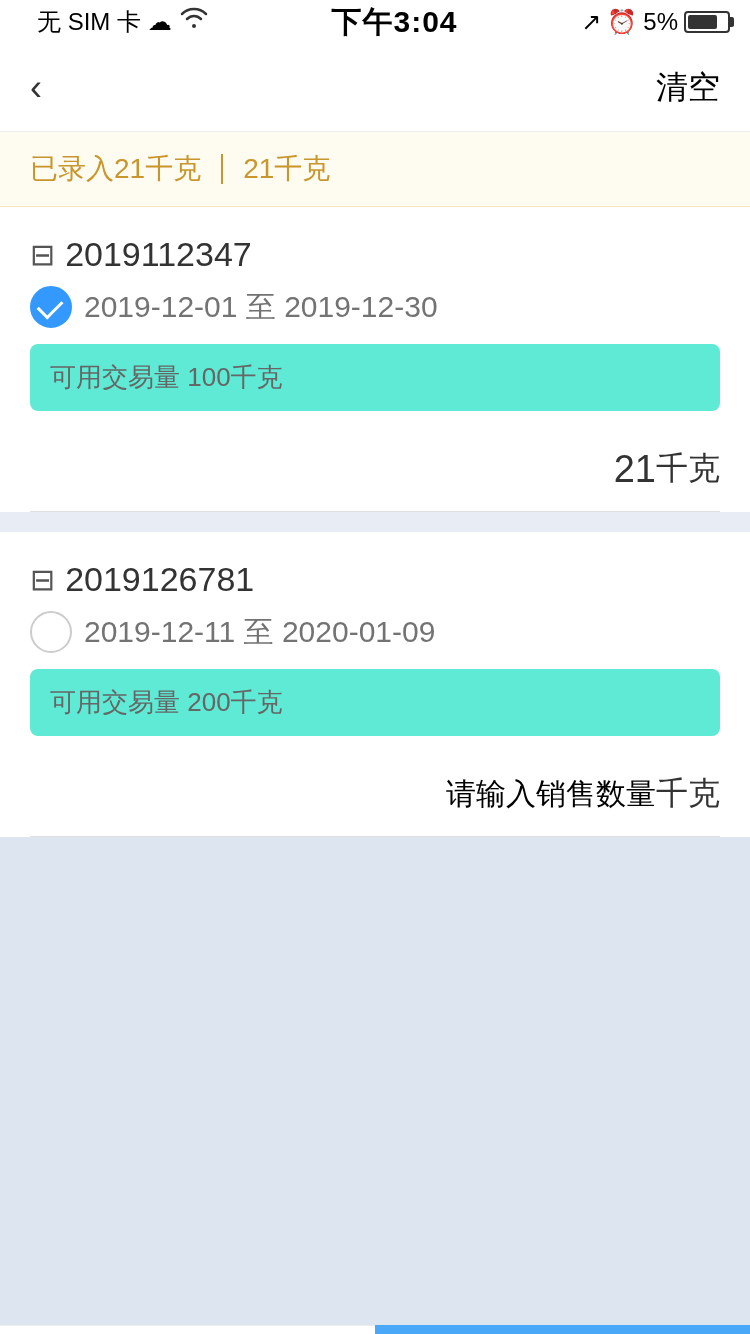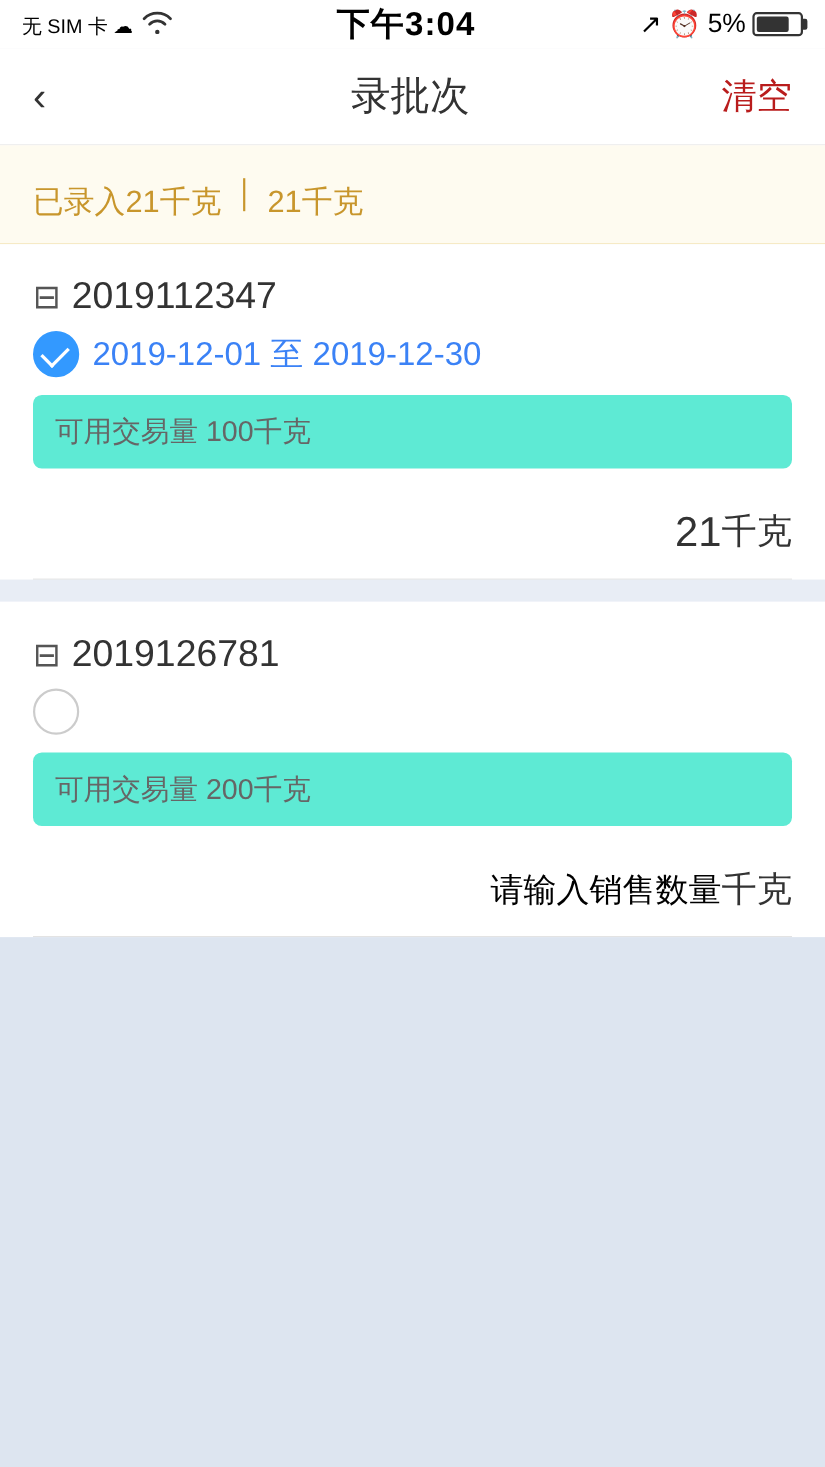--- a/index.html
+++ b/index.html
@@ -20,23 +20,24 @@
       background: #fff;
       display: flex;
       align-items: center;
       justify-content: space-between;
       padding: 0 20px;
       font-size: 28px;
       font-weight: 500;
     }
     .status-left {
       display: flex;
-      align-items: flex-end;
+      align-items: flex-start;
       gap: 8px;
-      font-size: 18px;
+      font-size: 24px;
+      margin-left: 17px;
     }
     .status-center {
       font-size: 30px;
       font-weight: 700;
       letter-spacing: 1px;
     }
     .status-right {
       display: flex;
       align-items: center;
       gap: 6px;
@@ -87,38 +88,37 @@
       cursor: pointer;
       width: 60px;
     }
     .nav-title {
       font-size: 36px;
       font-weight: 500;
       color: #333;
     }
     .nav-clear {
       font-size: 32px;
-      color: #b91c1c;
+      color: #000000;
       cursor: pointer;
     }
 
     
     .info-banner {
       width: 750px;
       background: #fefbf0;
       padding: 18px 30px;
       display: flex;
       align-items: center;
       gap: 20px;
       border-bottom: 1px solid #f5e8c0;
     }
     .info-banner-text {
       font-size: 28px;
       color: #c8962c;
-      margin-top: 15px;
     }
     .info-divider {
       width: 2px;
       height: 30px;
       background: #c8962c;
     }
 
     
     .batch-card {
       background: #fff;
@@ -177,21 +177,21 @@
       width: 20px;
       height: 12px;
       border-left: 3px solid #fff;
       border-bottom: 3px solid #fff;
       transform: rotate(-45deg) translateY(-2px);
       display: block;
     }
 
     .batch-date {
       font-size: 30px;
-      color: #3b82f6;
+      color: #737373;
     }
 
     .available-qty {
       background: #5eead4;
       border-radius: 8px;
       padding: 16px 20px;
       font-size: 26px;
       color: #666;
       margin: 0 0 20px 0;
     }
@@ -277,21 +277,20 @@
     <span>⏰</span>
     <span>5%</span>
     <div class="battery-icon">
       <div class="battery-fill"></div>
     </div>
   </div>
 </div>
 
 <div class="nav-bar">
   <span class="nav-back">‹</span>
-  <span class="nav-title">录批次</span>
   <span class="nav-clear">清空</span>
 </div>
 
 <div class="info-banner">
   <span class="info-banner-text">已录入21千克</span>
   <div class="info-divider"></div>
   <span class="info-banner-text">21千克</span>
 </div>
 
 <div class="batch-card">
@@ -315,20 +314,21 @@
 <div class="section-divider"></div>
 
 <div class="batch-card">
   <div class="batch-item">
     <div class="batch-header">
       <span class="batch-icon">⊟</span>
       <span class="batch-number">2019126781</span>
     </div>
     <div class="batch-date-row">
       <div class="radio-circle"></div>
+      <span class="batch-date">2019-12-11 至 2020-01-09</span>
     </div>
     <div class="available-qty">可用交易量 200千克</div>
     <div class="qty-input-row">
       <span class="qty-placeholder">请输入销售数量</span>
       <span class="qty-unit">千克</span>
     </div>
   </div>
 </div>
 
 <div style="background: #dde5f0; height: 488px; width: 750px;"></div>

